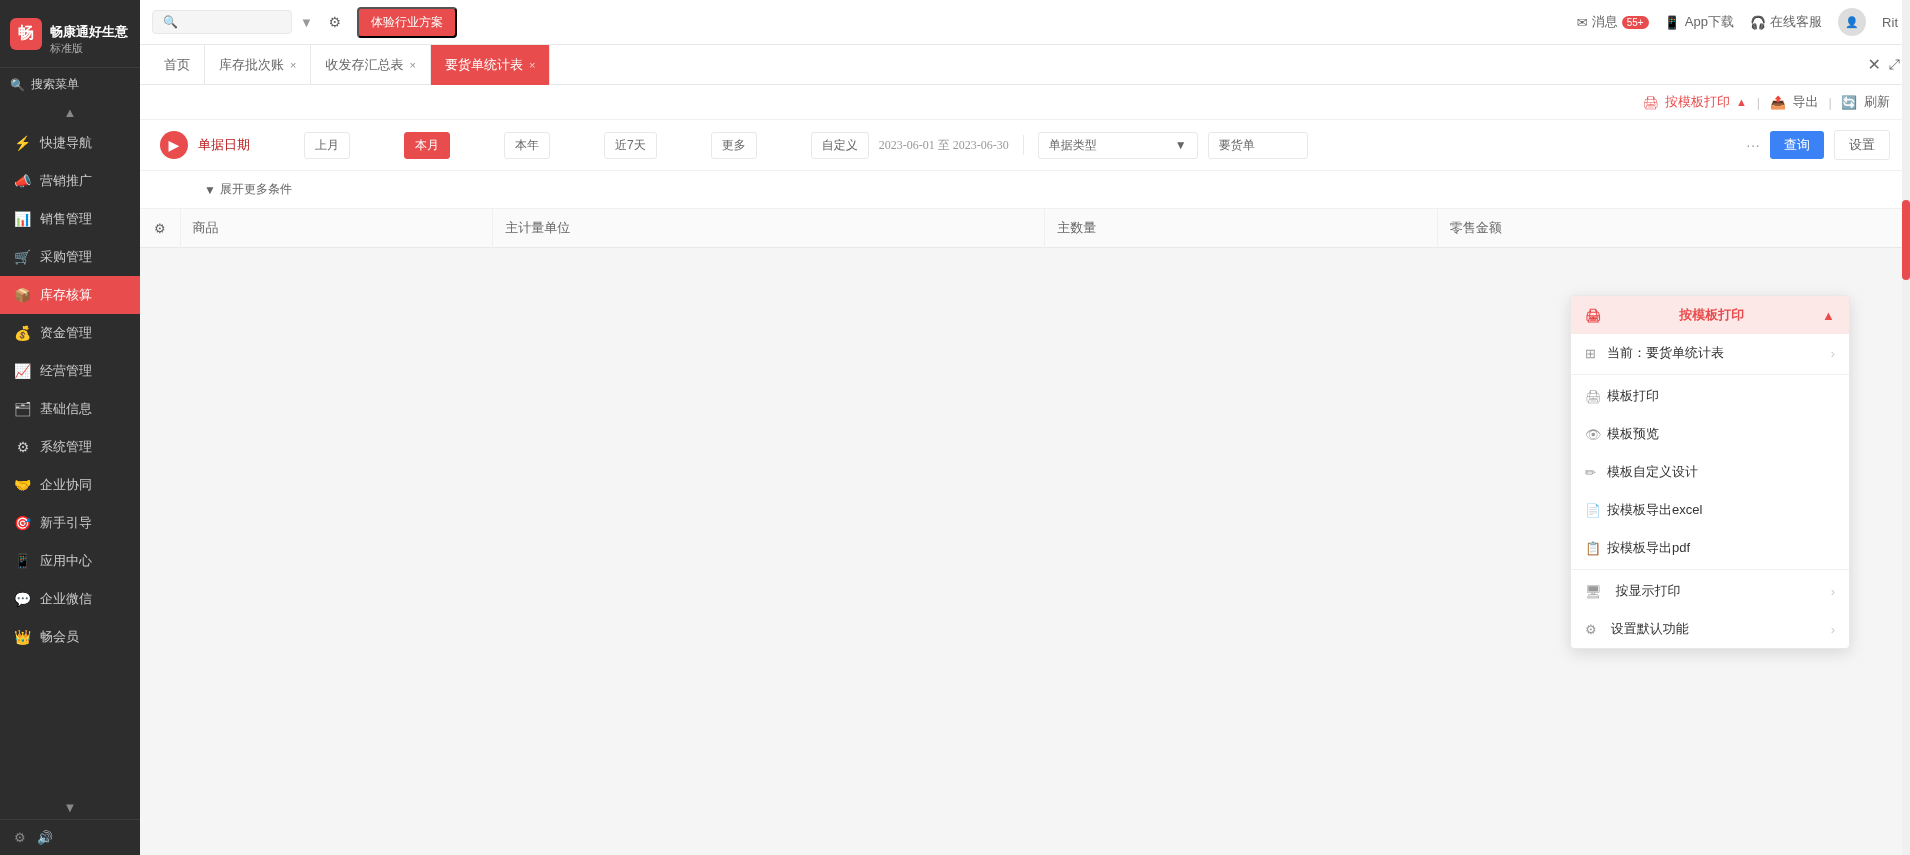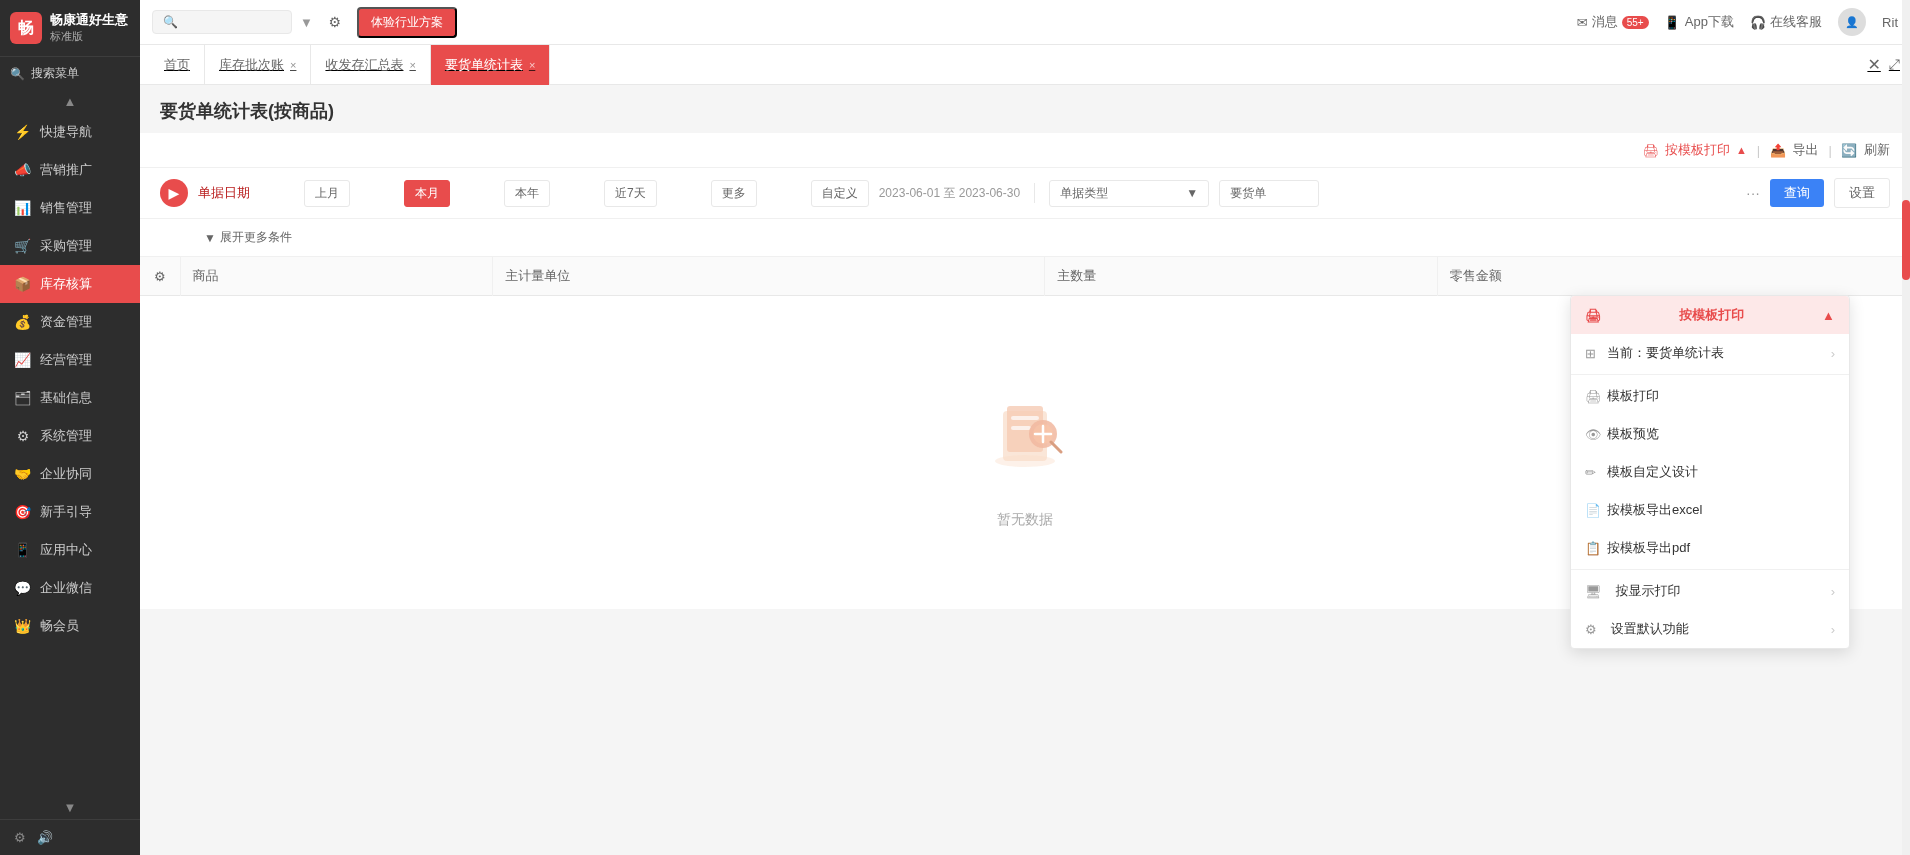--- a/index.html
+++ b/index.html
@@ -21,21 +21,21 @@
       gap: 8px;
       border-bottom: 1px solid #3d3d3d;
     }
     .sidebar-logo-icon {
       width: 32px; height: 32px;
       background: #e84c4c;
       border-radius: 6px;
       display: flex; align-items: center; justify-content: center;
       color: white; font-size: 16px; font-weight: bold;
     }
-    .sidebar-logo-text { color: #fff; font-size: 12px; line-height: 1.3; }
+    .sidebar-logo-text { color: #fff; font-size: 12px; line-height: 1.3; margin-top: 12px; }
     .sidebar-logo-text .brand { font-size: 13px; font-weight: bold; }
     .sidebar-logo-text .version { color: #aaa; font-size: 11px; }
 
     .sidebar-search {
       padding: 8px 10px;
       display: flex; align-items: center; gap: 6px;
       color: #ccc; font-size: 12px; cursor: pointer;
     }
 
     .sidebar-nav { flex: 1; overflow-y: auto; }
@@ -136,21 +136,20 @@
     
     .tabbar {
       height: 40px;
       background: #fff;
       display: flex;
       align-items: center;
       padding: 0 0 0 10px;
       border-bottom: 1px solid #e8e8e8;
       flex-shrink: 0;
       gap: 0;
-      text-decoration: underline;
     }
     .tab {
       height: 40px;
       display: flex; align-items: center;
       padding: 0 14px;
       font-size: 13px;
       color: #666;
       cursor: pointer;
       border-right: 1px solid #e8e8e8;
       gap: 6px;
@@ -215,20 +214,21 @@
       margin-left: 44px;
     }
     .date-btn.active {
       background: #e84c4c;
       color: white;
       border-color: #e84c4c;
     }
     .date-range {
       font-size: 12px;
       color: #999;
+      font-family: Liberation Serif, serif;
     }
     .filter-separator { width: 1px; height: 20px; background: #e8e8e8; margin: 0 4px; }
 
     .filter-dropdown {
       display: flex; align-items: center;
       border: 1px solid #e8e8e8;
       border-radius: 3px;
       padding: 4px 10px;
       font-size: 12px;
       color: #666;
@@ -540,21 +540,20 @@
     </div>
     <div class="tabbar-spacer"></div>
     <div class="tabbar-controls">
       <span style="cursor:pointer; font-size:16px;">✕</span>
       <span style="cursor:pointer; font-size:14px;">⤢</span>
     </div>
   </div>
 
   <div class="content">
 
-    <div class="page-header">要货单统计表(按商品)</div>
 
     <div class="filter-actions-row">
       <div style="display:flex; align-items:center; gap:6px; color:#e84c4c; cursor:pointer;">
         <span>🖨</span>
         <span>按模板打印</span>
         <span style="font-size:11px;">▲</span>
       </div>
       <span style="color:#ccc;">|</span>
       <div style="display:flex; align-items:center; gap:6px; color:#666; cursor:pointer;">
         <span>📤</span>
@@ -615,37 +614,20 @@
             <th>商品</th>
             <th>主计量单位</th>
             <th>主数量</th>
             <th>零售金额</th>
           </tr>
         </thead>
         <tbody>
         </tbody>
       </table>
 
-      <div class="empty-state">
-        <div class="empty-icon">
-          <svg class="empty-icon-svg" viewBox="0 0 100 100" xmlns="http://www.w3.org/2000/svg">
-            <ellipse cx="50" cy="85" rx="30" ry="6" fill="#f5c5a3" opacity="0.4"></ellipse>
-            <rect x="28" y="35" width="44" height="50" rx="4" fill="#f5c5a3" opacity="0.7"></rect>
-            <rect x="32" y="30" width="36" height="46" rx="3" fill="#f0a882" opacity="0.8"></rect>
-            <rect x="36" y="40" width="28" height="4" rx="2" fill="#fff" opacity="0.7"></rect>
-            <rect x="36" y="50" width="20" height="4" rx="2" fill="#fff" opacity="0.7"></rect>
-            <circle cx="68" cy="58" r="14" fill="#e88a60" opacity="0.85"></circle>
-            <circle cx="68" cy="58" r="10" fill="#f5a070" opacity="0.7"></circle>
-            <line x1="60" y1="58" x2="76" y2="58" stroke="#fff" stroke-width="2.5" stroke-linecap="round"></line>
-            <line x1="68" y1="50" x2="68" y2="66" stroke="#fff" stroke-width="2.5" stroke-linecap="round"></line>
-            <path d="M76 66 L86 76" stroke="#c06030" stroke-width="3" stroke-linecap="round"></path>
-          </svg>
-        </div>
-        <div style="color:#aaa; font-size:14px;">暂无数据</div>
-      </div>
     </div>
 
     <div class="dropdown-popup">
       <div class="dropdown-popup-header">
         <span>🖨</span>
         <span>按模板打印</span>
         <span class="up-arrow">▲</span>
       </div>
 
       <div class="dropdown-popup-item has-arrow">

